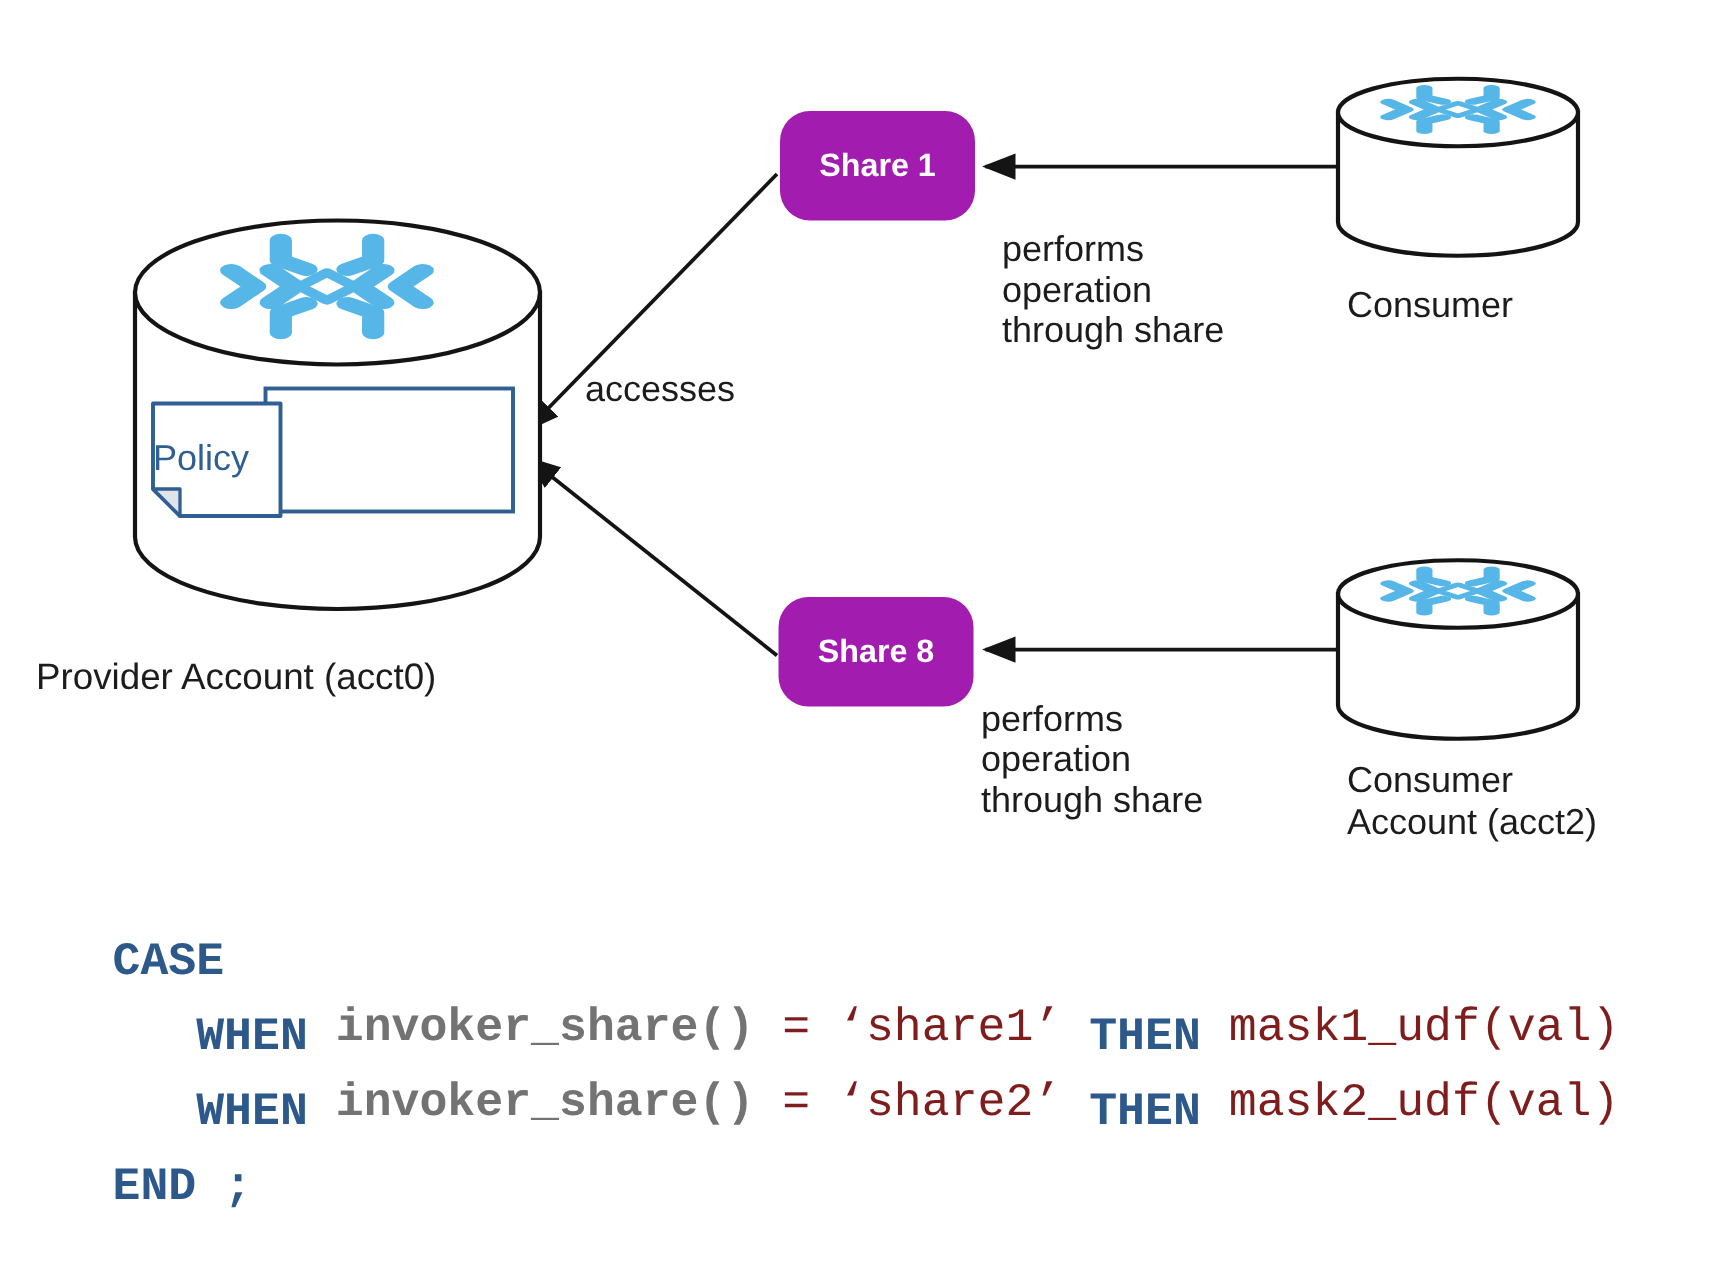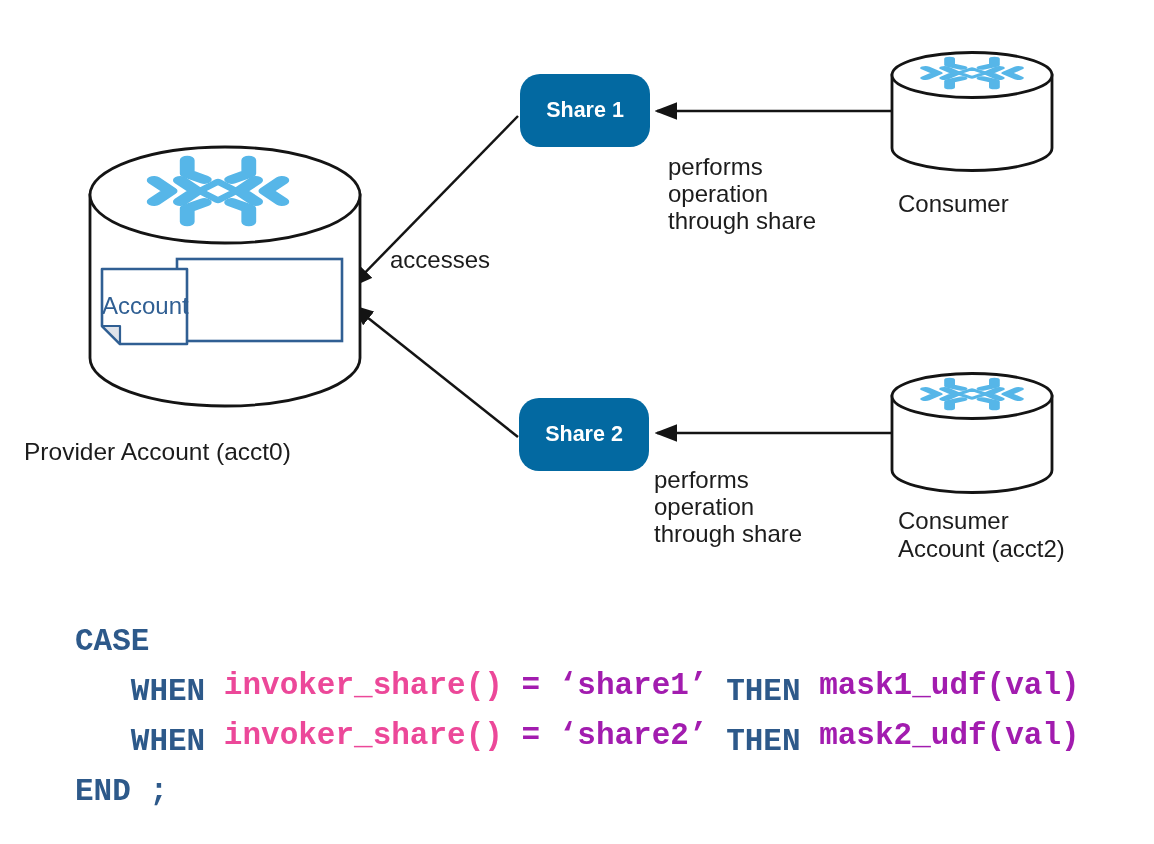--- a/index.html
+++ b/index.html
@@ -15,21 +15,21 @@
 
   .lbl{
     position:absolute;
     color:#1c1c1c;
     font-size:24px;
     line-height:27px;
   }
   .share-box{
     position:absolute;
     width:130px;height:73px;
-    background:#0369a1;
+    background:#a21caf;
     border-radius:20px;
     display:flex;align-items:center;justify-content:center;
     color:#ffffff;
     font-weight:bold;
     font-size:21.5px;
   }
   .blue-lbl{color:#305F93;}
 
   #code-block{
     position:absolute;
@@ -37,22 +37,22 @@
     font-family:"Liberation Mono","DejaVu Sans Mono",monospace;
     font-size:31px;
   }
   .code-line{
     height:50px;
     display:flex;
     align-items:center;
     white-space:pre;
   }
   .tok-kw{color:#2D598A;font-weight:bold;margin-top:12px;}
-  .tok-fn{color:#ec4899;font-weight:bold;}
-  .tok-pl{color:#a21caf;font-weight:bold;}
+  .tok-fn{color:#737373;font-weight:bold;}
+  .tok-pl{color:#7f1d1d;}
 </style>
 </head>
 <body>
 
 <div id="stage">
 
   <svg id="diagram-svg" width="1154" height="844" viewBox="0 0 1154 844">
     <defs>
       <marker id="arrowhead" markerWidth="9" markerHeight="7" refX="8" refY="3.5" orient="auto" markerUnits="strokeWidth">
         <path d="M0,0 L9,3.5 L0,7 Z" fill="#141414"></path>
@@ -94,27 +94,27 @@
       <use href="#snowflake" transform="translate(972,73) scale(0.83,0.31)"></use>
     </g>
 
     <g>
       <path d="M892,396 L892,470 A80,22.5 0 0 0 1052,470 L1052,396 Z" fill="#ffffff" stroke="#141414" stroke-width="2.8"></path>
       <ellipse cx="972" cy="396" rx="80" ry="22.5" fill="#ffffff" stroke="#141414" stroke-width="2.8"></ellipse>
       <use href="#snowflake" transform="translate(972,394) scale(0.83,0.31)"></use>
     </g>
   </svg>
 
-  <div class="lbl blue-lbl" style="left:102px;top:292px;width:85px;font-size:24px;">Account</div>
+  <div class="lbl blue-lbl" style="left:102px;top:292px;width:85px;font-size:24px;">Policy</div>
 
   <div class="share-box" style="left:520px;top:74px;">
     <span>Share 1</span>
   </div>
   <div class="share-box" style="left:519px;top:398px;">
-    <span>Share 2</span>
+    <span>Share 8</span>
   </div>
 
   <div class="lbl" style="left:24px;top:413px;width:400px;font-size:24.5px;margin-top:25px;">Provider Account (acct0)</div>
 
   <div class="lbl" style="left:898px;top:190px;width:244px;line-height:28px;">
     <div>Consumer</div>
   </div>
 
   <div class="lbl" style="left:898px;top:507px;width:244px;line-height:28px;">
     <div>Consumer</div>

